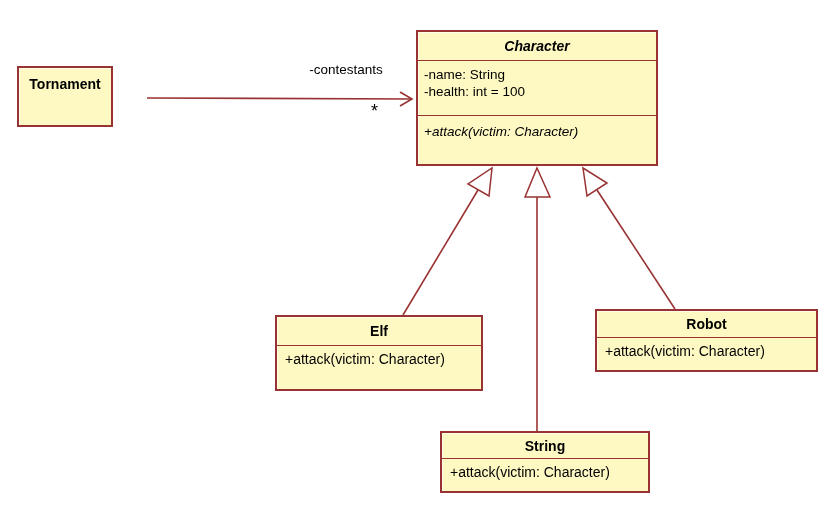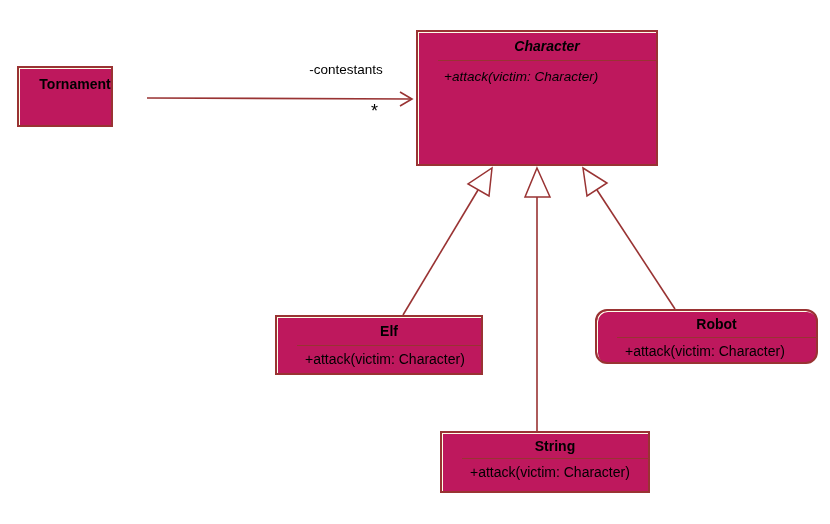--- a/index.html
+++ b/index.html
@@ -25,26 +25,25 @@
     stroke-width: 1.6;
   }
   #connectors polygon {
     stroke: #993333;
     fill: #ffffff;
     stroke-width: 1.5;
   }
 
   .uml-class {
     position: absolute;
-    background: #be185d;
+    background: #fef9c3;
     border: 2px solid #993333;
     box-shadow: inset 1px 1px 0 #ffffe9;
     display: flex;
     flex-direction: column;
-    padding-left: 20px;
   }
   .uml-title {
     font-weight: bold;
     font-size: 14px;
     text-align: center;
     flex: 0 0 auto;
   }
   .abstract-name { font-style: italic; }
   .compartment {
     border-top: 1px solid #993333;
@@ -59,24 +58,24 @@
 
   
   #cls-tornament { left: 17px; top: 66px; width: 96px; height: 61px; }
   #cls-tornament .uml-title { padding-top: 8px; }
 
   #cls-character { left: 416px; top: 30px; width: 242px; height: 136px; }
   #cls-character .uml-title { height: 28px; padding-top: 6px; }
   #cls-character .attrs { flex: 0 0 55px; }
   #cls-character .methods { padding-top: 7px; }
 
-  #cls-elf { left: 275px; top: 315px; width: 208px; height: 60px; }
+  #cls-elf { left: 275px; top: 315px; width: 208px; height: 76px; }
   #cls-elf .uml-title { height: 28px; padding-top: 6px; }
 
-  #cls-robot { left: 595px; top: 309px; width: 223px; height: 55px; border-radius: 12px; }
+  #cls-robot { left: 595px; top: 309px; width: 223px; height: 63px; }
   #cls-robot .uml-title { height: 26px; padding-top: 5px; }
 
   #cls-knight { left: 440px; top: 431px; width: 210px; height: 62px; }
   #cls-knight .uml-title { height: 25px; padding-top: 5px; }
 
   #cls-elf .methods, #cls-robot .methods, #cls-knight .methods {
     font-size: 14px;
     padding: 5px 4px 2px 8px;
   }
 
@@ -116,20 +115,24 @@
       <polygon points="583,168 607,183 587,196"></polygon>
     </g>
   </svg>
 
   <div class="uml-class" id="cls-tornament">
     <div class="uml-title">Tornament</div>
   </div>
 
   <div class="uml-class" id="cls-character">
     <div class="uml-title abstract-name">Character</div>
+    <div class="compartment attrs">
+      <div>-name: String</div>
+      <div>-health: int = 100</div>
+    </div>
     <div class="compartment methods methods-italic">
       <div>+attack(victim: Character)</div>
     </div>
   </div>
 
   <div class="uml-class" id="cls-elf">
     <div class="uml-title">Elf</div>
     <div class="compartment methods">
       <div>+attack(victim: Character)</div>
     </div>

